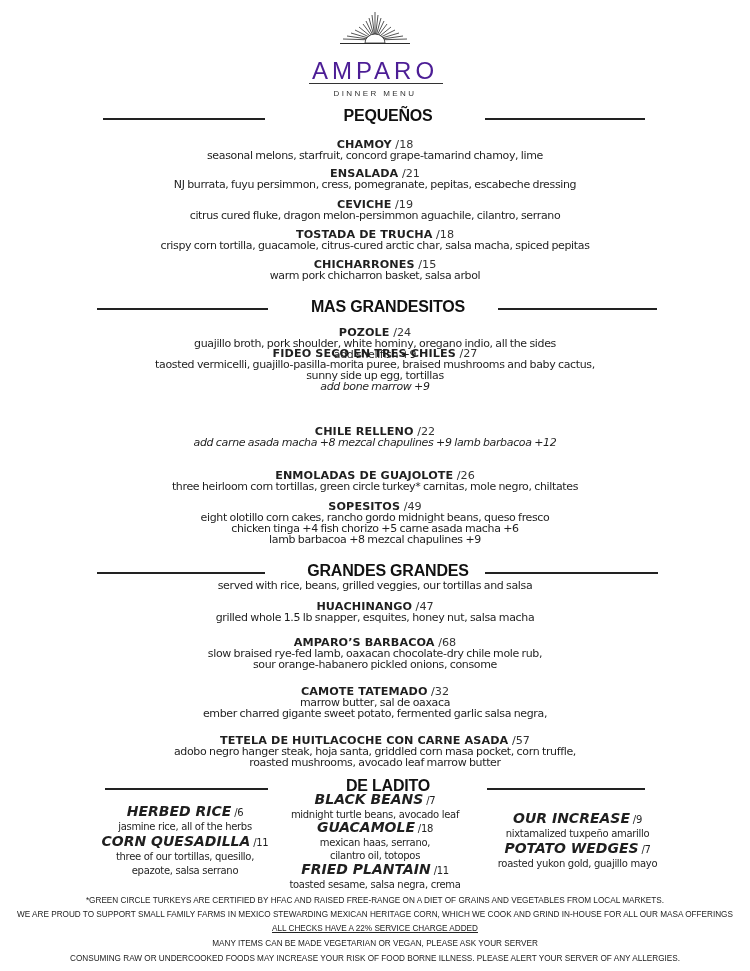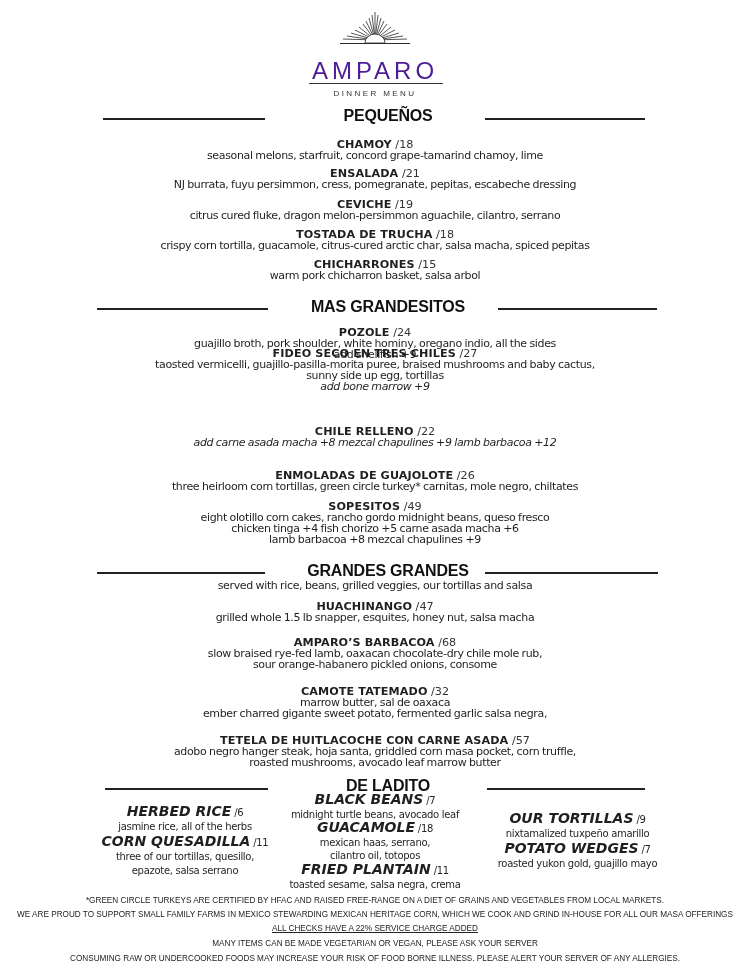--- a/index.html
+++ b/index.html
@@ -165,21 +165,21 @@
   <span class="line"><span class="name">BLACK  BEANS</span><span> /7</span></span>
   <span class="line">midnight turtle beans, avocado leaf</span>
   <span class="line"><span class="name">GUACAMOLE</span><span>  /18</span></span>
   <span class="line">mexican haas, serrano,</span>
   <span class="line">cilantro oil, totopos</span>
   <span class="line"><span class="name">FRIED PLANTAIN</span><span>  /11</span></span>
   <span class="line">toasted sesame, salsa negra, crema</span>
 </div>
 
 <div class="abs side-col" style="left:480px; width:195px; top:811px;">
-  <span class="line"><span class="name">OUR TORTILLAS</span><span> /9</span></span>
+  <span class="line"><span class="name">OUR INCREASE</span><span> /9</span></span>
   <span class="line">nixtamalized tuxpeño amarillo</span>
   <span class="line"><span class="name">POTATO WEDGES</span><span> /7</span></span>
   <span class="line">roasted yukon gold, guajillo mayo</span>
 </div>
 
 <div class="abs center foot" style="top:896px;">*GREEN CIRCLE TURKEYS ARE CERTIFIED BY HFAC AND RAISED FREE-RANGE ON A DIET OF GRAINS AND VEGETABLES FROM LOCAL MARKETS.</div>
 <div class="abs center foot" style="top:910px;">WE ARE PROUD TO SUPPORT SMALL FAMILY FARMS IN MEXICO STEWARDING MEXICAN HERITAGE CORN, WHICH WE COOK AND GRIND IN-HOUSE FOR ALL OUR MASA OFFERINGS</div>
 <div class="abs center foot" style="top:924px;text-decoration:underline;">ALL CHECKS HAVE A 22% SERVICE CHARGE ADDED</div>
 <div class="abs center foot" style="top:939px;">MANY ITEMS CAN BE MADE VEGETARIAN OR VEGAN, PLEASE ASK YOUR SERVER</div>
 <div class="abs center foot" style="top:954px;">CONSUMING RAW OR UNDERCOOKED FOODS MAY INCREASE YOUR RISK OF FOOD BORNE ILLNESS. PLEASE ALERT YOUR SERVER OF ANY ALLERGIES.</div>

